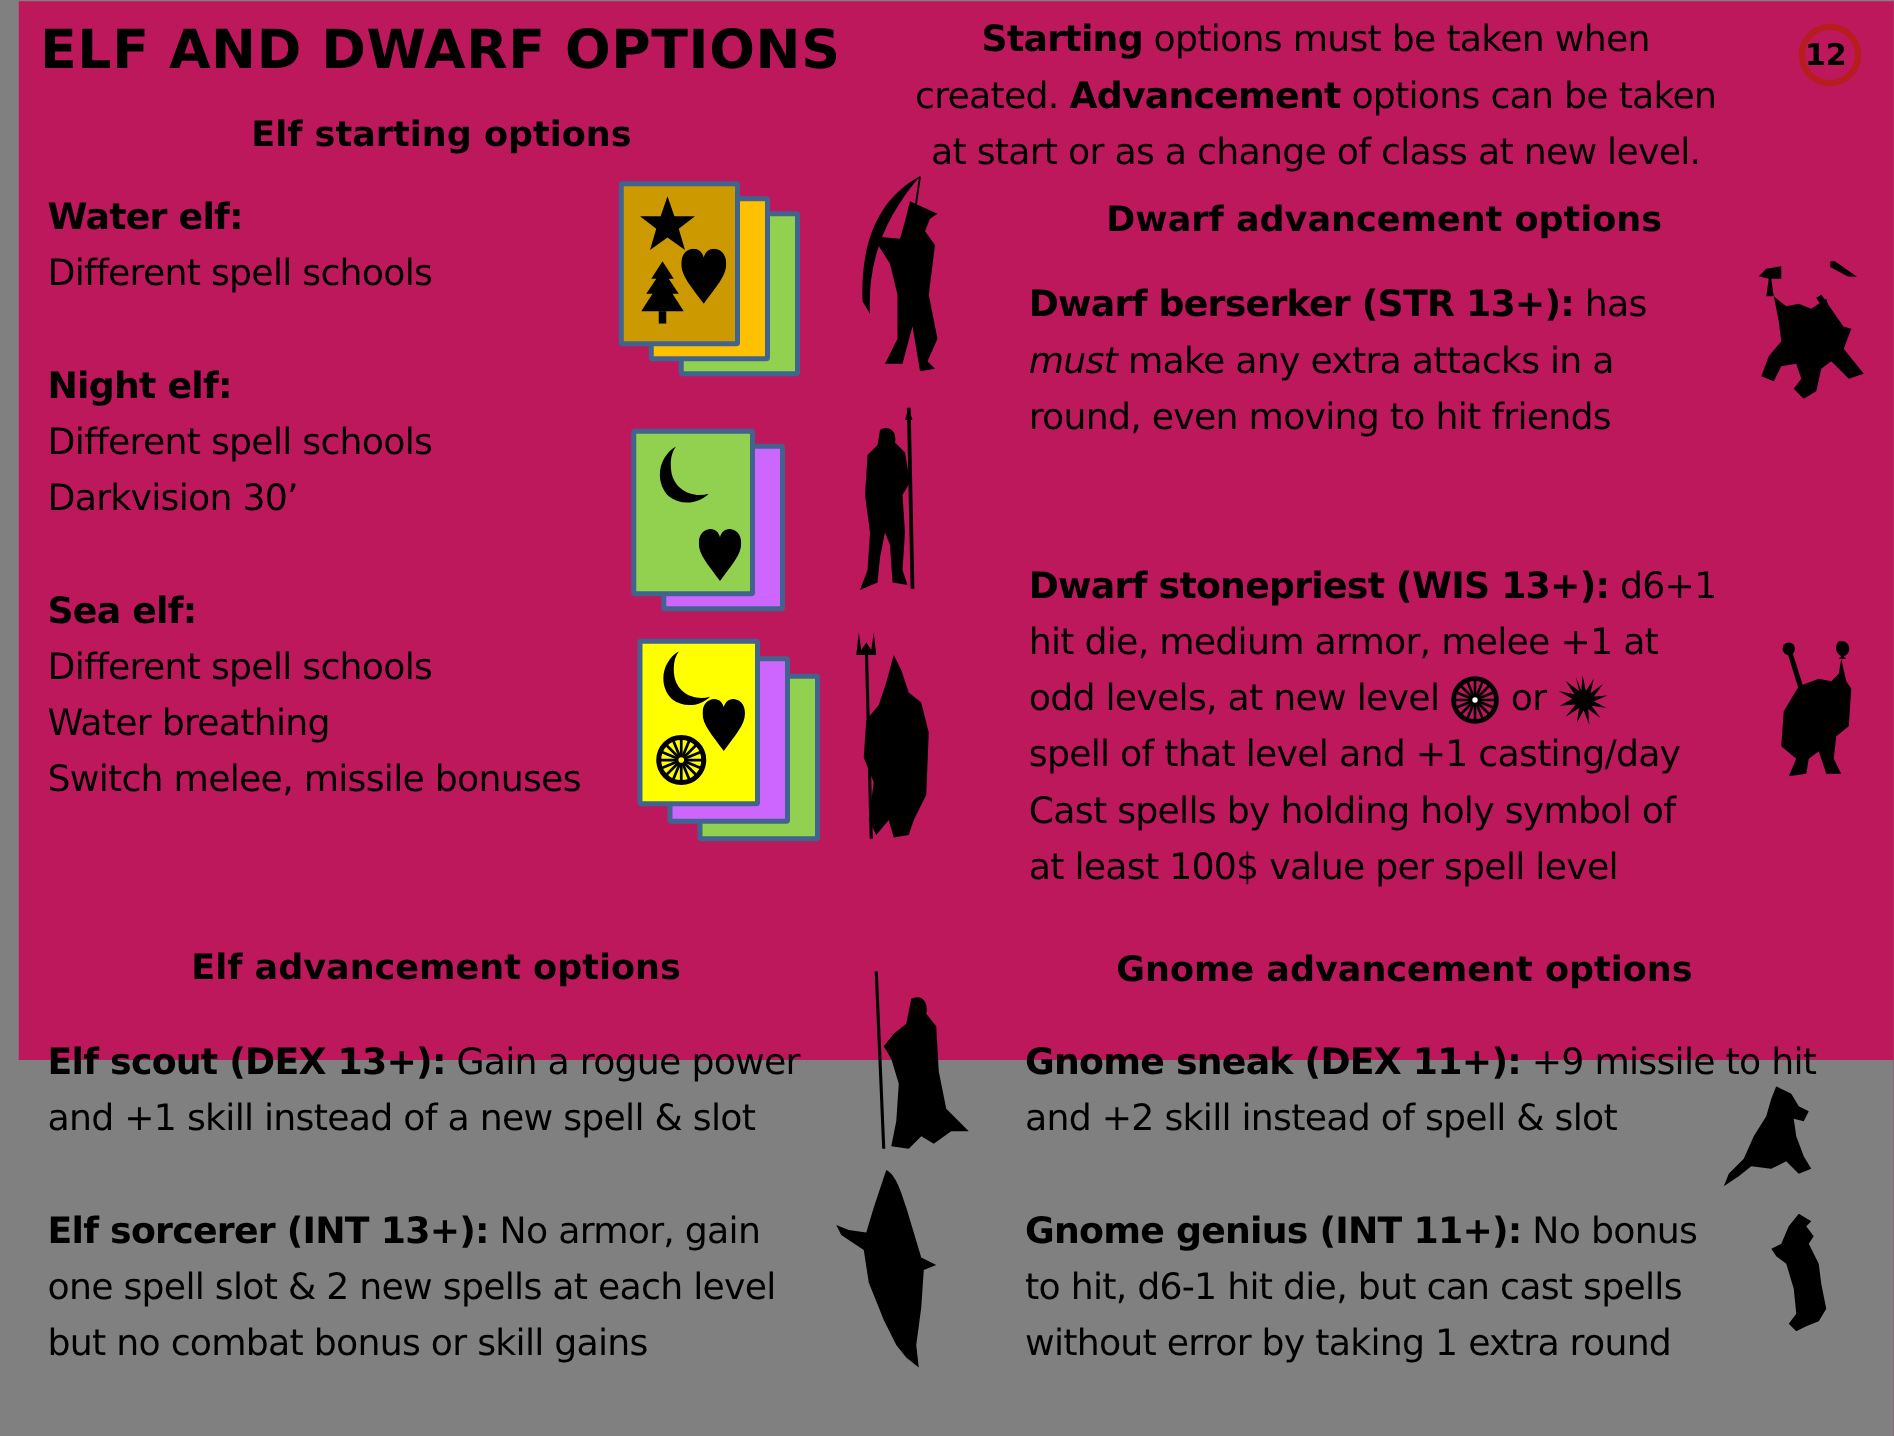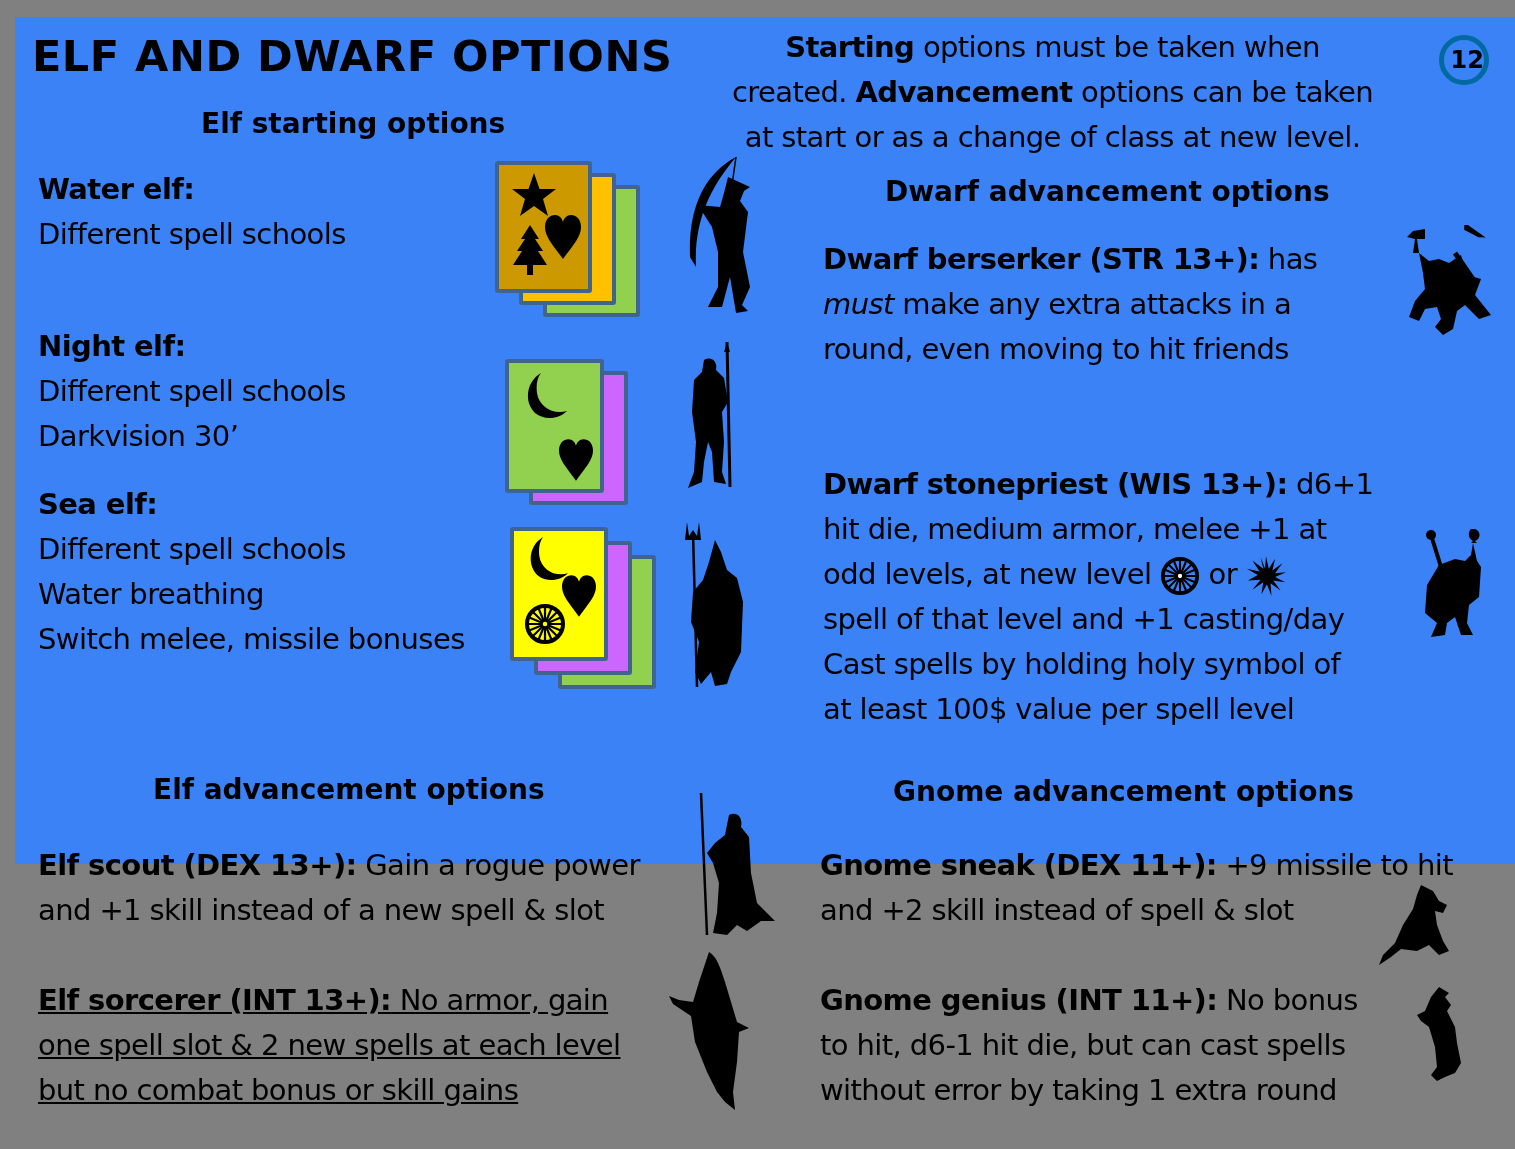--- a/index.html
+++ b/index.html
@@ -1,28 +1,28 @@
 <!DOCTYPE html>
 <html><head>
 <meta charset="utf-8">
 <style>
   html, body { margin: 0; padding: 0; }
   body {
     width: 1515px; height: 1149px; background: #808080; position: relative; overflow: hidden;
     font-family: "DejaVu Sans", "Liberation Sans", sans-serif; color: #000;
   }
-  .page { position: absolute; left: 15px; top: 17px; width: 1500px; height: 847px; background: #3b82f6; }
+  .page { position: absolute; left: 15px; top: 1px; width: 1500px; height: 847px; background: #be185d; }
   .abs { position: absolute; }
   .title { left: 17px; top: 14px; font-size: 43px; font-weight: bold; letter-spacing: 0.5px; white-space: nowrap; }
   .sec-head { font-size: 28px; font-weight: bold; white-space: nowrap; text-align: right; }
   .txt { font-size: 29px; line-height: 45px; white-space: nowrap; letter-spacing: -0.6px; }
   .b { font-weight: bold; }
   .i { font-style: italic; }
-  .pagenum { left: 1424px; top: 18px; width: 50px; height: 50px; border: 5px solid #0369a1; border-radius: 50%;
-             box-sizing: border-box; display: flex; align-items: center; justify-content: flex-end;
+  .pagenum { left: 1424px; top: 18px; width: 50px; height: 50px; border: 5px solid #b91c1c; border-radius: 50%;
+             box-sizing: border-box; display: flex; align-items: center; justify-content: flex-start;
              font-size: 24px; font-weight: bold; }
   .card { position: absolute; border: 4px solid #41648e; border-radius: 3px; box-sizing: border-box; }
   .sym { position: absolute; }
   .inline-icon { display: inline-block; vertical-align: middle; width: 40px; height: 40px; }
   .silh { position: absolute; }
 </style>
 </head>
 <body>
 
 <div class="page">
@@ -60,21 +60,21 @@
           <path d="M18 44 C8 30 0 22 0 12 C0 4 5 0 10 0 C14 0 17 3 18 7 C19 3 22 0 26 0 C31 0 36 4 36 12 C36 22 28 30 18 44Z" fill="#000"></path>
         </svg>
     </div>
   </div>
   <svg class="silh" style="left:663px; top:140px;" width="85" height="158" viewBox="0 0 85 158">
     <path d="M58 0 C30 15 10 45 12 100 L18 110 C16 70 28 35 58 0Z" fill="#000"></path>
     <line x1="58" y1="0" x2="48" y2="70" stroke="#000" stroke-width="1.5"></line>
     <path d="M50 20 L72 30 L66 34 L62 44 L70 55 L65 95 L72 130 L64 148 L70 154 L58 156 L52 120 L44 150 L30 150 L40 130 L40 95 L34 70 L20 48 L42 50 L46 36 Z" fill="#000"></path>
   </svg>
 
-  <div class="abs txt" style="left:23px; top:285px;margin-top:22px;">
+  <div class="abs txt" style="left:23px; top:285px;">
     <div class="b">Night elf:</div>
     <div>Different spell schools</div>
     <div>Darkvision 30’</div>
   </div>
   <div class="abs" style="left:490px; top:342px; width:123px; height:146px;">
     <div class="card" style="left:24px; top:12px; width:99px; height:134px; background:#cc66ff;"></div>
     <div class="card" style="left:0; top:0; width:99px; height:134px; background:#92d050;">
       <svg class="sym" style="left:14px; top:10px;" width="44" height="46" viewBox="0 0 44 46">
           <path d="M18 0 C4 8 0 28 12 40 C22 48 36 46 44 38 C30 42 16 34 14 20 C13 12 14 5 18 0Z" fill="#000"></path>
         </svg>
@@ -177,21 +177,21 @@
 
   <div class="abs txt" style="left:23px; top:826px;">
     <div><span class="b">Elf scout (DEX 13+):</span><span> Gain a rogue power</span></div>
     <div>and +1 skill instead of a new spell &amp; slot</div>
   </div>
   <svg class="silh" style="left:672px; top:776px;" width="90" height="150" viewBox="0 0 90 150">
     <line x1="14" y1="0" x2="20" y2="142" stroke="#000" stroke-width="2.5"></line>
     <path d="M42 22 C50 18 56 24 54 34 L62 44 L64 80 L70 110 L88 128 L74 128 L60 138 L50 132 L40 142 L26 140 L30 120 L32 90 L26 70 L20 60 L28 50 L38 42Z" fill="#000"></path>
   </svg>
 
-  <div class="abs txt" style="left:23px; top:961px;text-decoration:underline;">
+  <div class="abs txt" style="left:23px; top:961px;">
     <div><span class="b">Elf sorcerer (INT 13+):</span><span> No armor, gain</span></div>
     <div>one spell slot &amp; 2 new spells at each level</div>
     <div>but no combat bonus or skill gains</div>
   </div>
   <svg class="silh" style="left:650px; top:935px;" width="90" height="160" viewBox="0 0 90 160">
     <path d="M44 0 C52 4 56 18 60 30 L66 50 L72 70 L84 76 L74 80 L72 110 L68 140 L70 158 L60 150 L52 140 L42 120 L30 90 L26 64 L8 52 L4 44 L14 48 L28 50 L34 30 L40 12Z" fill="#000"></path>
   </svg>
 
   <div class="abs sec-head" style="left:878px; top:758px;">Gnome advancement options</div>
 

